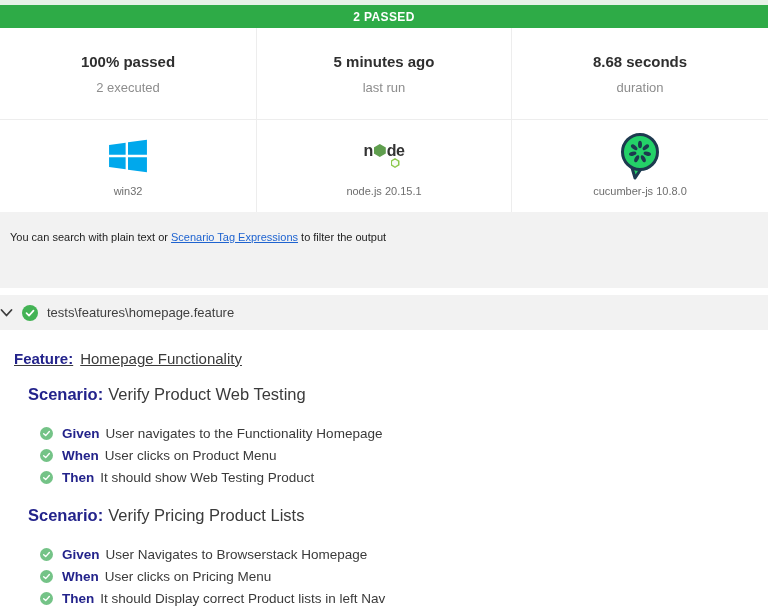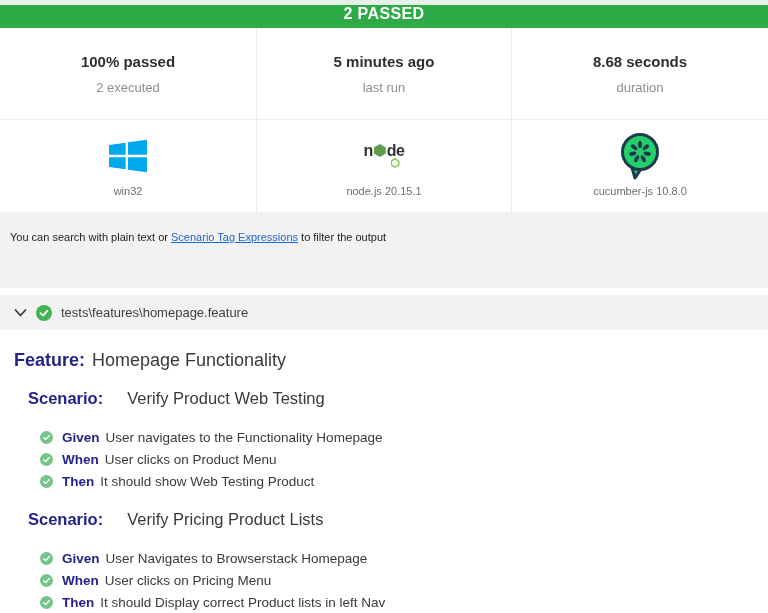--- a/index.html
+++ b/index.html
@@ -1,20 +1,20 @@
 <!DOCTYPE html>
 <html><head>
 <meta charset="utf-8">
 <style>
   * { margin:0; padding:0; box-sizing:border-box; }
   html,body { width:768px; height:613px; background:#fff; overflow:hidden;
               font-family:"Liberation Sans", sans-serif; }
   .top-strip { height:5px; background:#e6f2e7; }
   .banner { height:23px; background:#2eab47; color:#fff; display:flex;
-            justify-content:center; font-size:16px;
+            align-items:center; justify-content:center; font-size:12px;
             font-weight:600; letter-spacing:.4px; }
   .summary { display:grid; grid-template-columns:1fr 1fr 1fr; }
   .summary .cell { height:92px; display:flex; flex-direction:column;
                    align-items:center; justify-content:center; }
   .summary .cell.mid { border-left:1px solid #ededed; border-right:1px solid #ededed; }
   .summary .row1 .cell { border-bottom:1px solid #ededed; }
   .stat-title { font-size:15px; font-weight:700; color:#2f2f2f; }
   .stat-sub { font-size:13px; color:#8d8d8d; margin-top:10px; }
   .row1, .row2 { display:contents; }
   .env-label { font-size:11px; color:#6e6e6e; margin-top:8px; }
@@ -26,32 +26,32 @@
   .search-box svg { flex:0 0 auto; }
   .search-box input { border:0; outline:0; background:transparent; width:100%;
                       font-size:13px; color:#444; margin-left:4px;
                       font-family:"Liberation Sans", sans-serif; }
   .search-box input::placeholder { color:#8a8a8a; }
   .search-help { margin-top:7px; font-size:11px; color:#1d1d1d; }
   .search-help a { color:#1e63d0; text-decoration:underline; cursor:pointer; }
 
   .gap { height:7px; background:#fff; }
   .feature-file-row { height:35px; background:#f2f2f2; display:flex;
-                      align-items:center; padding-left:14px; cursor:pointer; }
+                      align-items:center; cursor:pointer; }
   .feature-file-row .chev { margin-right:9px; display:flex; }
   .feature-file-row .chk { margin-right:9px; display:flex; }
   .feature-path { font-size:13px; color:#3f3f3f; }
 
   .report { padding:20px 0 0 14px; }
   .kw { color:#23238b; font-weight:700; }
-  .feature-line { font-size:18px; color:#3a3a3a; margin-bottom:18px; }
+  .feature-line { font-size:15px; color:#3a3a3a; margin-bottom:18px;text-decoration:underline; }
   .feature-line .kw { margin-right:7px; }
   .scenario { margin-left:14px; margin-top:18px; }
   .scenario-heading { font-size:16.5px; color:#3a3a3a; margin-bottom:18px; }
-  .scenario-heading .kw { margin-right:24px; }
+  .scenario-heading .kw { margin-right:5px; }
   .steps { margin-left:12px;text-align:center; }
   .step { display:flex; align-items:center; height:22px; font-size:13.5px; color:#3a3a3a; }
   .step .sicon { display:flex; margin-right:9px; }
   .step .kw { margin-right:6px; font-size:13.5px; }
 
   .node-wrap { position:relative; display:flex; align-items:flex-start; height:34px; padding-top:4px; }
   .node-letter { font-size:16px; font-weight:700; color:#333; line-height:15px; letter-spacing:-0.5px; }
   .node-hex { width:12px; height:13px; background:#5f9e4e; margin:1px 1px 0 1px;
               clip-path:polygon(50% 0,100% 27%,100% 73%,50% 100%,0 73%,0 27%); }
   .node-minihex-outer { position:absolute; left:27px; top:19px; width:9px; height:10px;

